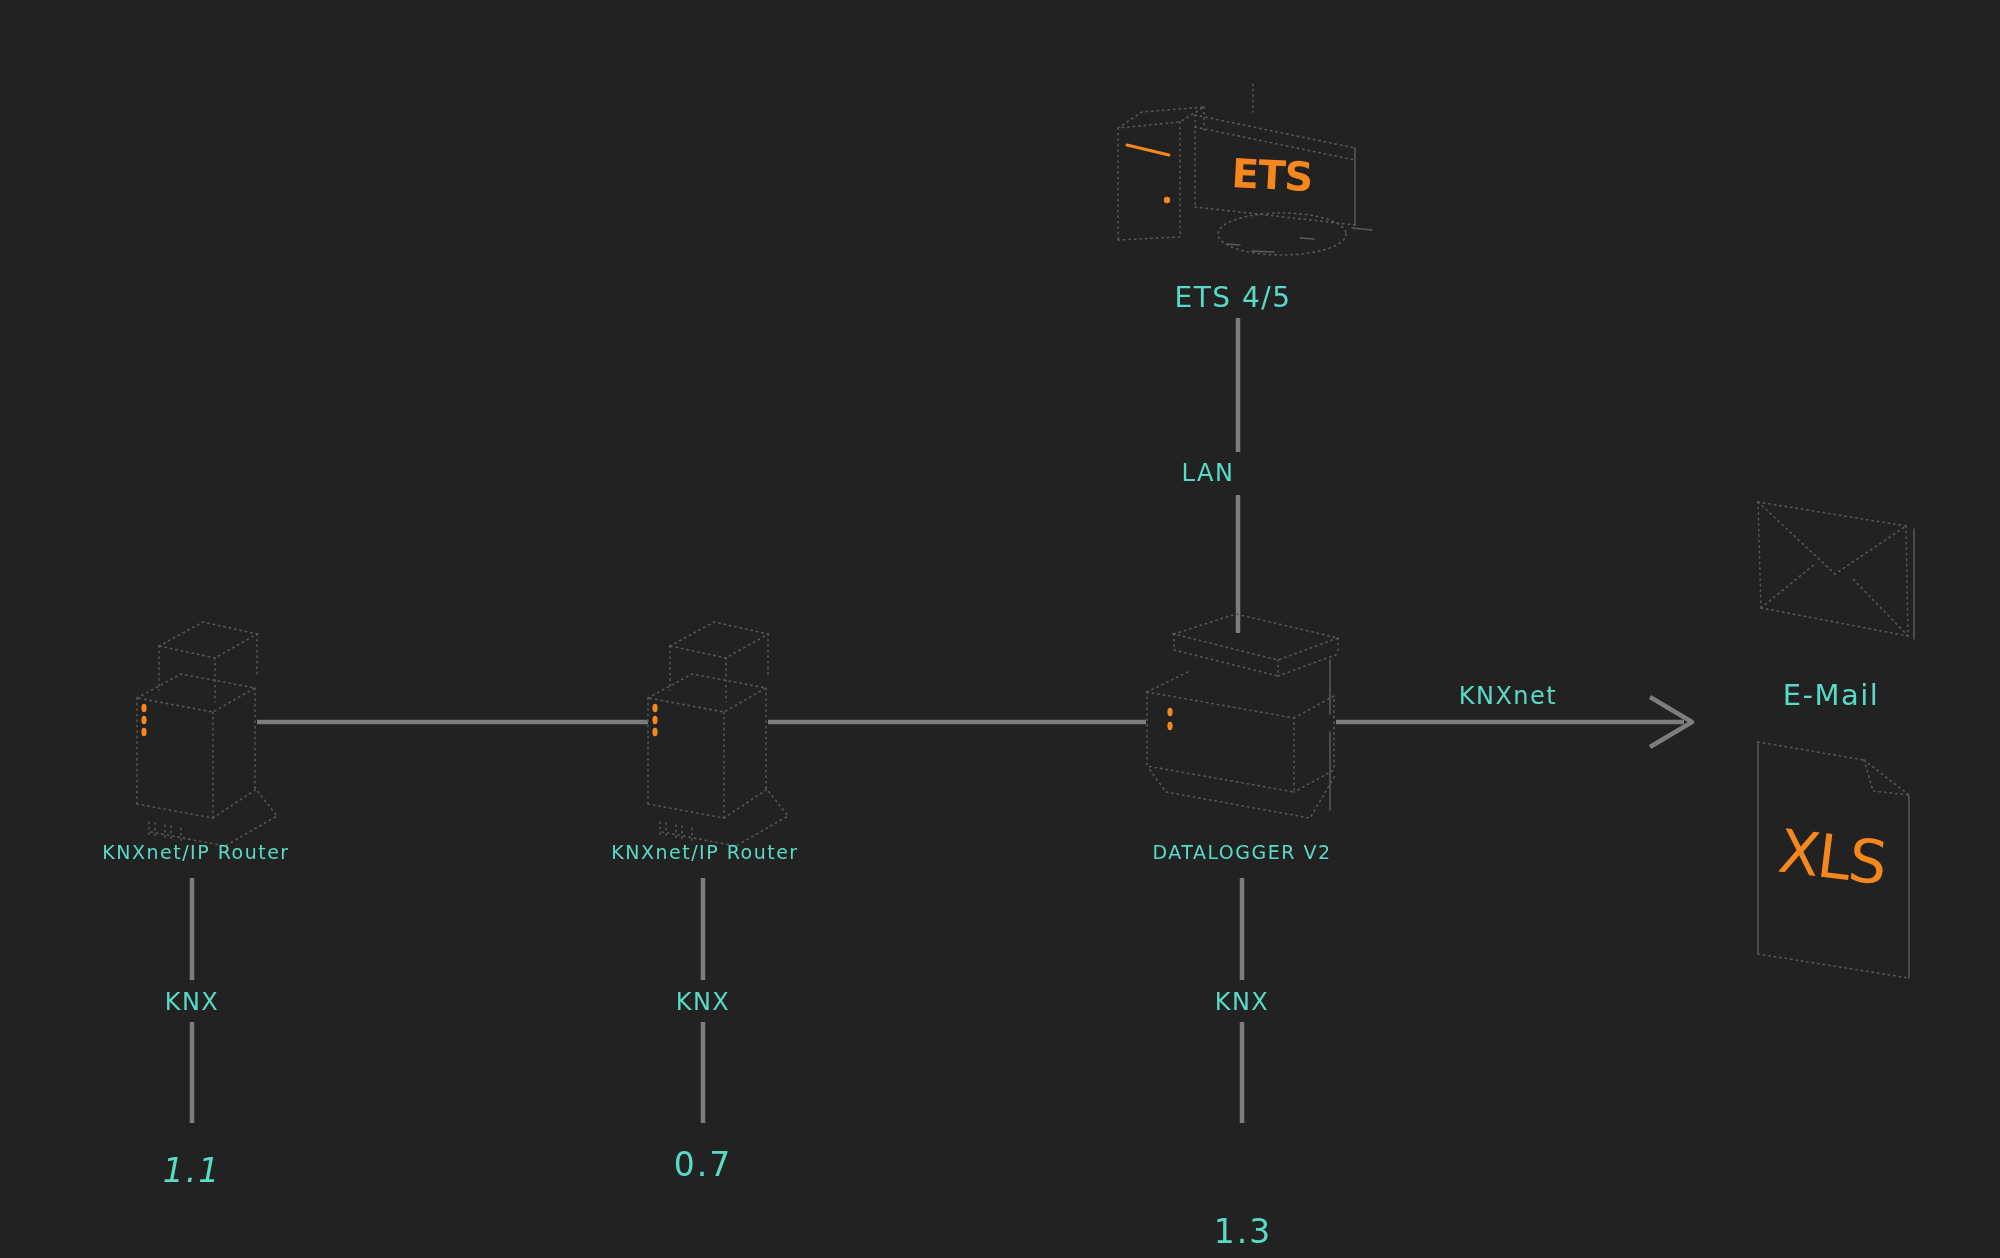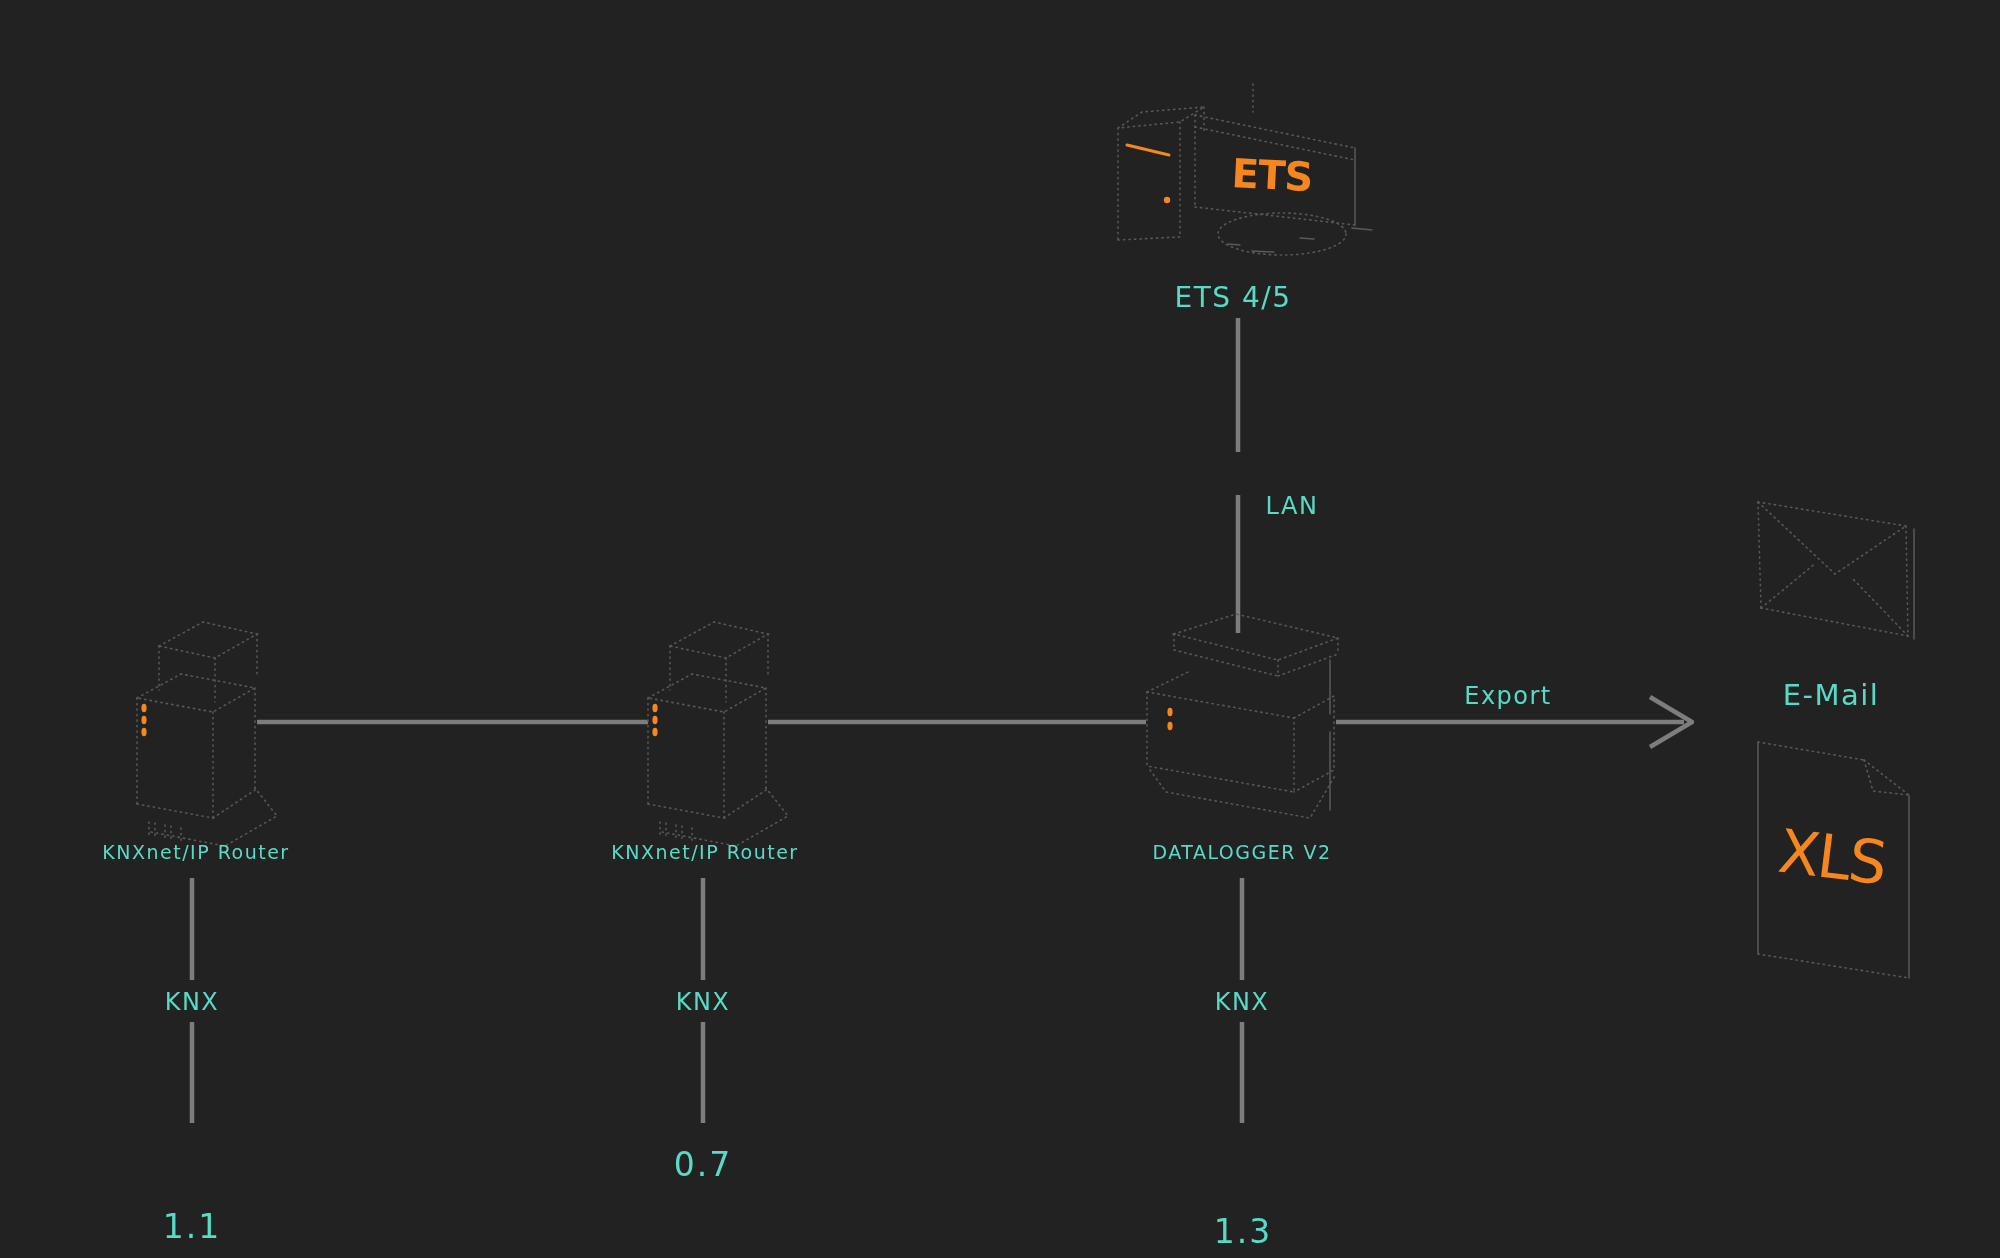--- a/index.html
+++ b/index.html
@@ -172,33 +172,33 @@
       <path class="sk" d="M108,22 L153,57"></path>
       <path class="skl" d="M153,58 V240"></path>
       <path class="sk" d="M2,216 L153,240"></path>
     </g>
   </svg>
 
   <div class="accent-text screen-ets" style="left:1272px;top:152px;">ETS</div>
 
   <div class="lbl lbl-ets" style="left:1233px;top:281px;">ETS 4/5</div>
 
-  <div class="lbl lbl-small" style="left:1292px;top:459px;margin-top:33px;">LAN</div>
-
-  <div class="lbl lbl-small" style="left:1508px;top:682px;">Export</div>
+  <div class="lbl lbl-small" style="left:1208px;top:459px;">LAN</div>
+
+  <div class="lbl lbl-small" style="left:1508px;top:682px;">KNXnet</div>
 
   <div class="lbl lbl-device" style="left:196px;top:841px;">KNXnet/IP Router</div>
   <div class="lbl lbl-device" style="left:705px;top:841px;">KNXnet/IP Router</div>
   <div class="lbl lbl-device" style="left:1242px;top:841px;">DATALOGGER V2</div>
 
   <div class="lbl lbl-small" style="left:192px;top:988px;">KNX</div>
   <div class="lbl lbl-small" style="left:703px;top:988px;">KNX</div>
   <div class="lbl lbl-small" style="left:1242px;top:988px;">KNX</div>
 
-  <div class="lbl lbl-addr" style="left:192px;top:1207px;">1.1</div>
+  <div class="lbl lbl-addr" style="left:192px;top:1151px;font-style:italic;">1.1</div>
   <div class="lbl lbl-addr" style="left:703px;top:1145px;">0.7</div>
   <div class="lbl lbl-addr" style="left:1243px;top:1212px;">1.3</div>
 
   <div class="lbl lbl-email" style="left:1831px;top:650px;">E-Mail</div>
 
   <div class="accent-text xls-badge" style="left:1832px;top:822px;">XLS</div>
 
 </div>
 
 </body></html>

